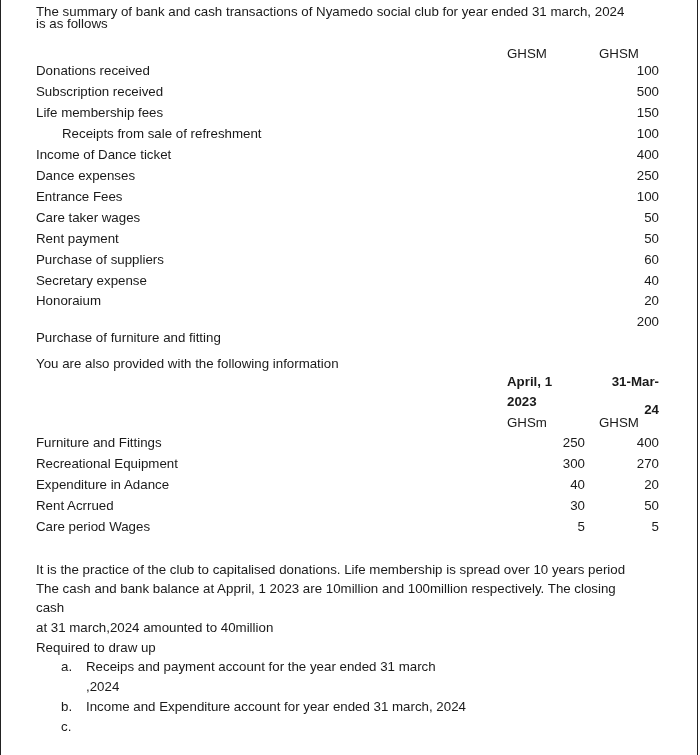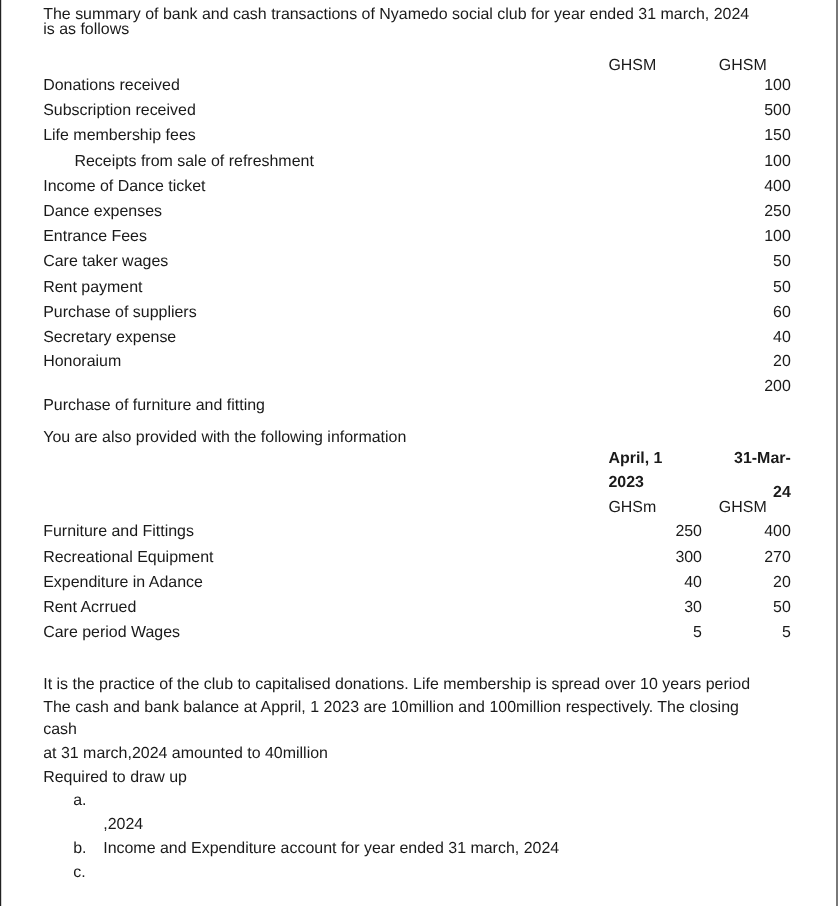--- a/index.html
+++ b/index.html
@@ -116,20 +116,21 @@
   </div>
 
   <div class="abs left" style="top:562px;">It is the practice of the club to capitalised donations. Life membership is spread over 10 years period</div>
   <div class="abs left" style="top:581px;">The cash and bank balance at Appril, 1 2023 are 10million and 100million respectively. The closing</div>
   <div class="abs left" style="top:600px;">cash</div>
   <div class="abs left" style="top:620px;">at 31 march,2024 amounted to 40million</div>
 
   <div class="abs left" style="top:640px;">Required to draw up</div>
 
   <div class="abs" style="top:659px; left:60px;">a.</div>
+  <div class="abs" style="top:659px; left:85px;">Receips and payment account for the year ended 31 march</div>
   <div class="abs" style="top:679px; left:85px;">,2024</div>
 
   <div class="abs" style="top:699px; left:60px;">b.</div>
   <div class="abs" style="top:699px; left:85px;">Income and Expenditure account for year ended 31 march, 2024</div>
 
   <div class="abs" style="top:719px; left:60px;">c.</div>
 
 </div>
 
 </body></html>

